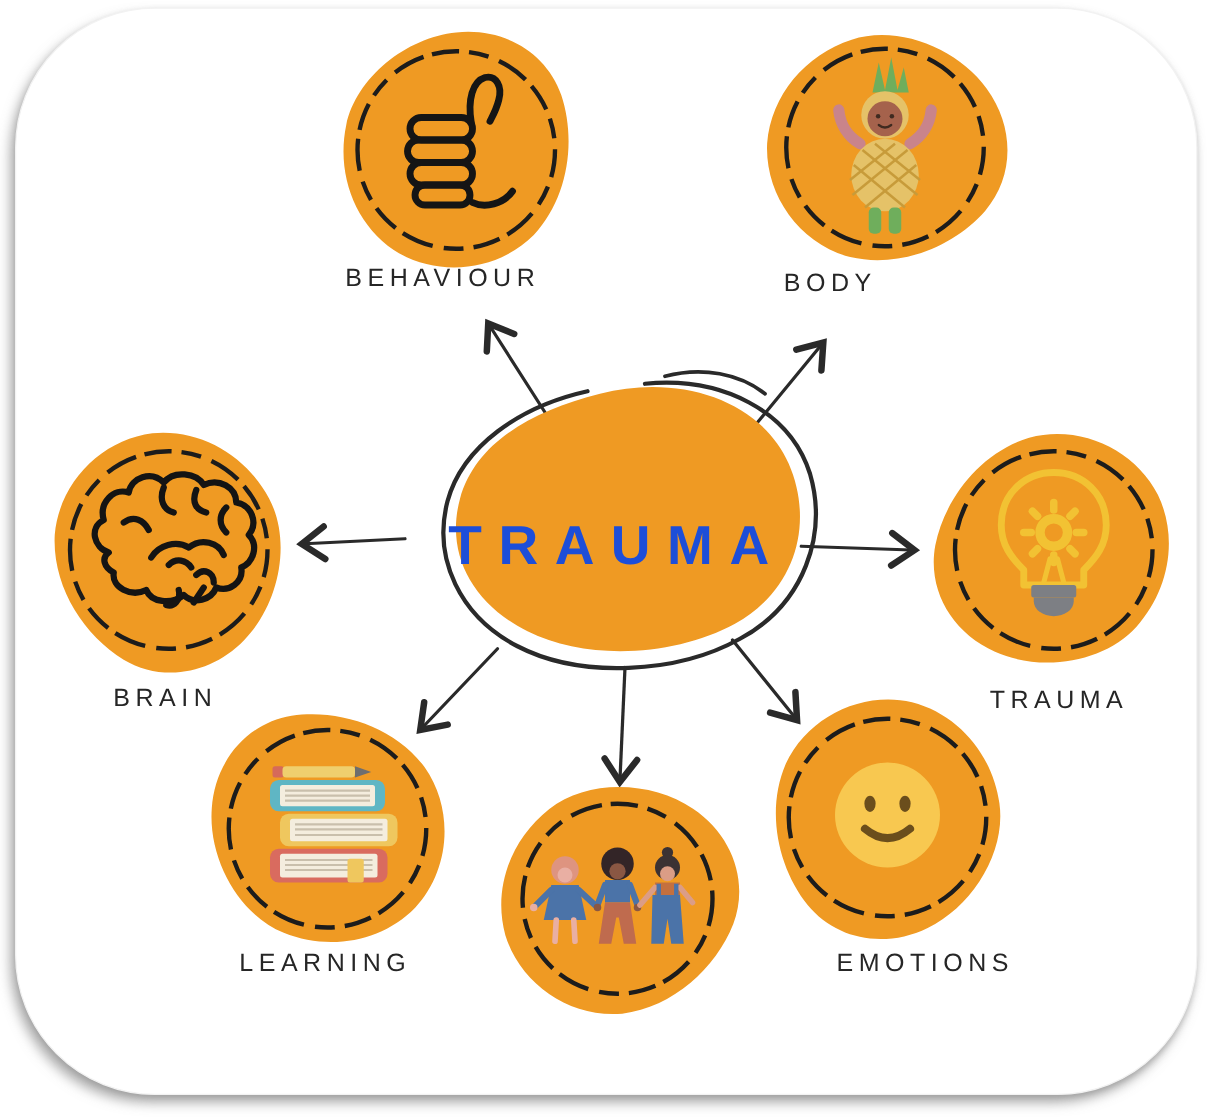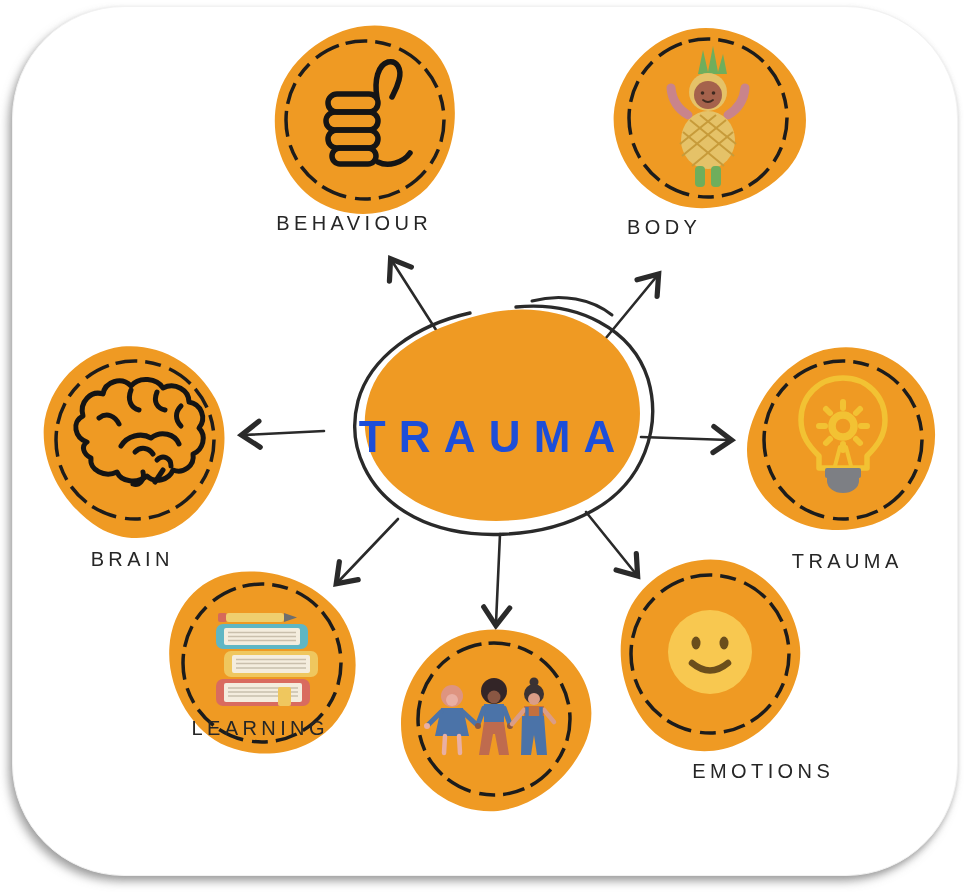--- a/index.html
+++ b/index.html
@@ -165,21 +165,21 @@
         <rect x="62" y="120" width="78" height="19" rx="2" fill="#F4EDDE"></rect>
         <g stroke="#C9BFAC" stroke-width="1.7">
             <path d="M66,125 H136"></path>
             <path d="M66,129 H136"></path>
             <path d="M66,133 H136"></path>
           </g>
         <rect x="116" y="124" width="13" height="19" rx="2" fill="#EFC75E"></rect>
       </g>
     </svg>
   </div>
-  <div class="label" style="left:258px;top:728px">LEARNING</div>
+  <div class="label" style="left:258px;top:771px">LEARNING</div>
 
   <div class="node" style="left:394px;top:619px">
     <svg viewBox="0 0 200 200">
       <path class="blob" transform="rotate(40 100 100)" d="M100,6 C138,2 172,22 184,56 C196,92 190,138 162,168 C132,198 84,202 50,180 C18,158 4,118 12,80 C20,42 60,10 100,6 Z"></path>
       <circle class="dashring" cx="100" cy="100" r="76"></circle>
       <g>
         <circle cx="58" cy="77" r="11" fill="#DE9480"></circle>
         <circle cx="58" cy="81" r="6" fill="#E9AFA3"></circle>
         <path d="M47,89 L69,89 L75,117 L41,117 Z" fill="#4B73A8"></path>
         <path d="M47,93 L34,106 M69,93 L83,106" stroke="#4B73A8" stroke-width="5" stroke-linecap="round"></path>
@@ -208,14 +208,14 @@
       <path class="blob" transform="rotate(160 100 100)" d="M100,6 C138,2 172,22 184,56 C196,92 190,138 162,168 C132,198 84,202 50,180 C18,158 4,118 12,80 C20,42 60,10 100,6 Z"></path>
       <circle class="dashring" cx="100" cy="100" r="79"></circle>
       <g>
         <circle cx="100" cy="98" r="42" fill="#F8C850"></circle>
         <ellipse cx="86" cy="89" rx="4.5" ry="6.5" fill="#6B4E1C"></ellipse>
         <ellipse cx="114" cy="89" rx="4.5" ry="6.5" fill="#6B4E1C"></ellipse>
         <path d="M82,109 Q100,124 118,109" fill="none" stroke="#6B4E1C" stroke-width="6.5" stroke-linecap="round"></path>
       </g>
     </svg>
   </div>
-  <div class="label" style="left:761px;top:771px">EMOTIONS</div>
+  <div class="label" style="left:738px;top:771px">EMOTIONS</div>
 </div>
 
 </body></html>

